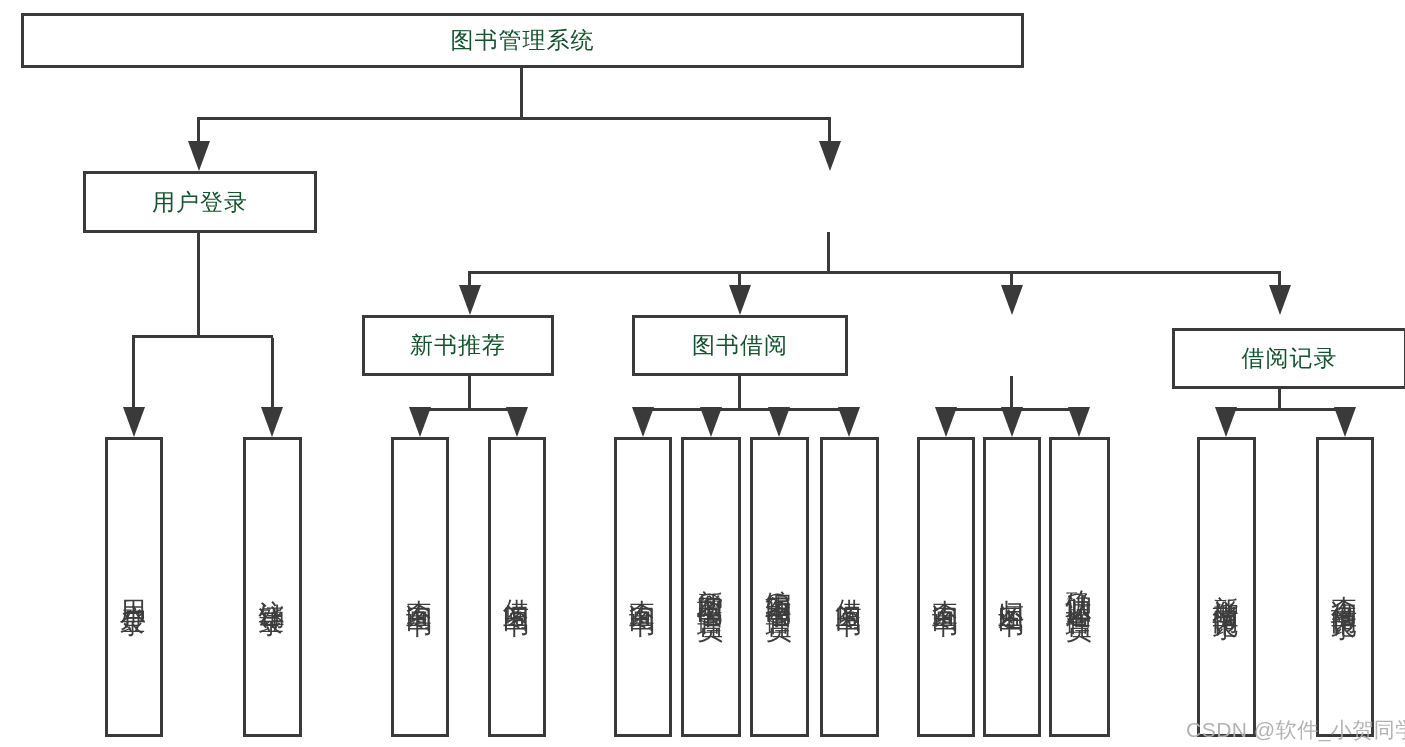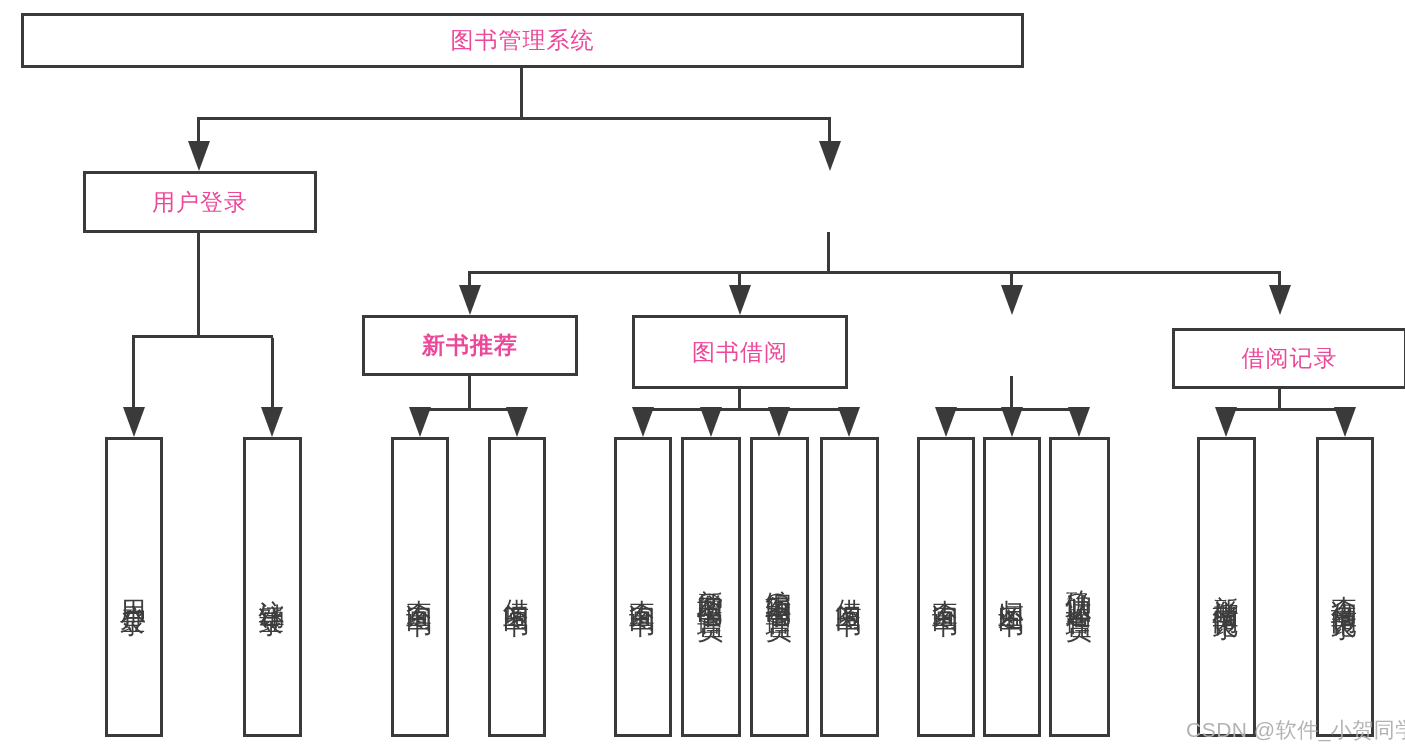--- a/index.html
+++ b/index.html
@@ -4,21 +4,21 @@
 <style>
   html,body{margin:0;padding:0;background:#ffffff;}
   #canvas{
     position:relative;width:1405px;height:747px;background:#ffffff;
     font-family:"Liberation Sans",sans-serif;color:#333333;overflow:hidden;
   }
   .box{
     position:absolute;box-sizing:border-box;border:3px solid #3a3a3a;background:#ffffff;
     display:flex;align-items:center;justify-content:center;z-index:3;
   }
-  .hbox{font-size:23px;letter-spacing:1px;color:#ec4899;}
+  .hbox{font-size:23px;letter-spacing:1px;color:#14532d;}
   .vbox{
     writing-mode:vertical-rl;text-orientation:mixed;
     font-size:26px;letter-spacing:4px;color:#3d3d3d;
   }
   .vl{position:absolute;width:3px;background:#3a3a3a;z-index:1;}
   .hl{position:absolute;height:3px;background:#3a3a3a;z-index:1;}
   .ar{
     position:absolute;width:0;height:0;z-index:2;
     border-left:11px solid transparent;border-right:11px solid transparent;
     border-top:30px solid #3a3a3a;
@@ -78,22 +78,22 @@
 
   <div class="vl" style="left:1278px;top:376px;height:35px;"></div>
   <div class="hl" style="left:1225px;top:408px;width:122px;"></div>
   <div class="ar" style="left:1215px;top:407px;"></div>
   <div class="ar" style="left:1334px;top:407px;"></div>
 
   <div class="box hbox" style="left:21px;top:13px;width:1003px;height:55px;">图书管理系统</div>
 
   <div class="box hbox" style="left:83px;top:171px;width:234px;height:62px;">用户登录</div>
 
-  <div class="box hbox" style="left:362px;top:315px;width:216px;height:61px;font-weight:bold;">新书推荐</div>
-  <div class="box hbox" style="left:632px;top:315px;width:216px;height:74px;">图书借阅</div>
+  <div class="box hbox" style="left:362px;top:315px;width:192px;height:61px;">新书推荐</div>
+  <div class="box hbox" style="left:632px;top:315px;width:216px;height:61px;">图书借阅</div>
   <div class="box hbox" style="left:1172px;top:328px;width:235px;height:61px;">借阅记录</div>
 
   <div class="box vbox" style="left:105px;top:437px;width:58px;height:300px;">用户登录</div>
   <div class="box vbox" style="left:243px;top:437px;width:59px;height:300px;">注销登录</div>
 
   <div class="box vbox" style="left:391px;top:437px;width:58px;height:300px;">查询图书</div>
   <div class="box vbox" style="left:488px;top:437px;width:58px;height:300px;">借阅图书</div>
 
   <div class="box vbox" style="left:614px;top:437px;width:58px;height:300px;">查询图书</div>
   <div class="box vbox" style="left:681px;top:437px;width:60px;height:300px;">新增图书（管理员）</div>

